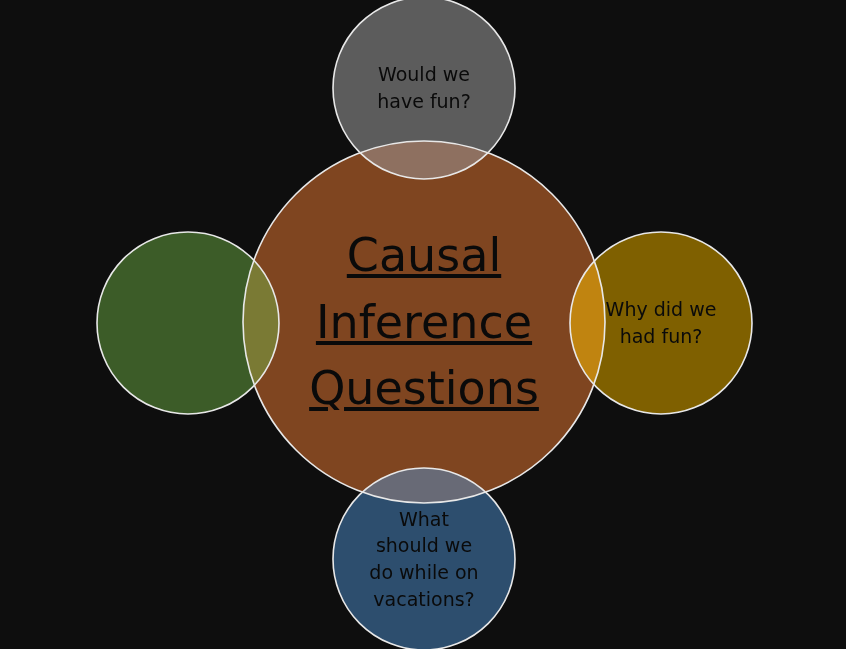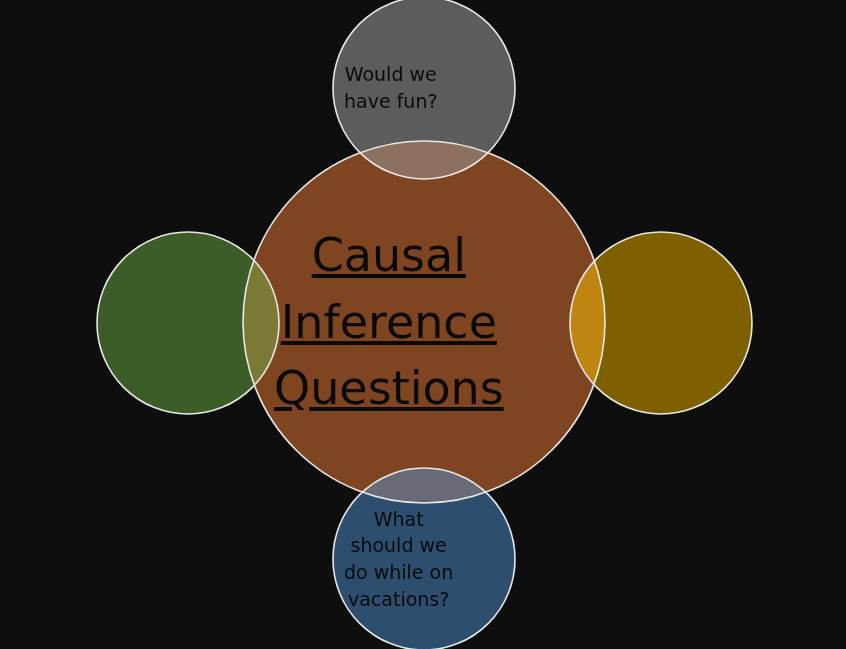--- a/index.html
+++ b/index.html
@@ -5,21 +5,21 @@
     html, body { margin: 0; padding: 0; }
     body {
       width: 846px; height: 649px; overflow: hidden;
       background: #0e0e0e;
       font-family: "DejaVu Sans", "Liberation Sans", sans-serif;
     }
     .canvas { position: relative; width: 846px; height: 649px; }
     svg.diagram { position: absolute; left: 0; top: 0; }
     .label {
       position: absolute;
-      display: flex; align-items: center; justify-content: flex-start;
+      display: flex; align-items: center; justify-content: center;
       text-align: center; color: #0a0a0a;
       line-height: 1.2;
     }
     .label span { white-space: pre-line; }
     .center-label { font-size: 46px; line-height: 1.45; text-decoration: underline; }
     .small-label { font-size: 19px; line-height: 1.4; }
   </style>
 </head>
 <body>
 
@@ -58,19 +58,23 @@
 
   <div class="label center-label" id="lbl-center" style="left: 274px; top: 212px; width: 300px; height: 220px;">
     <span>Causal
 Inference
 Questions</span>
   </div>
   <div class="label small-label" id="lbl-top" style="left: 344px; top: 23px; width: 160px; height: 130px;">
     <span>Would we
 have fun?</span>
   </div>
+  <div class="label small-label" id="lbl-right" style="left: 581px; top: 258px; width: 160px; height: 130px;">
+    <span>Why did we
+had fun?</span>
+  </div>
   <div class="label small-label" id="lbl-bottom" style="left: 344px; top: 494px; width: 160px; height: 130px;">
     <span>What
 should we
 do while on
 vacations?</span>
   </div>
 </div>
 
 </body></html>

